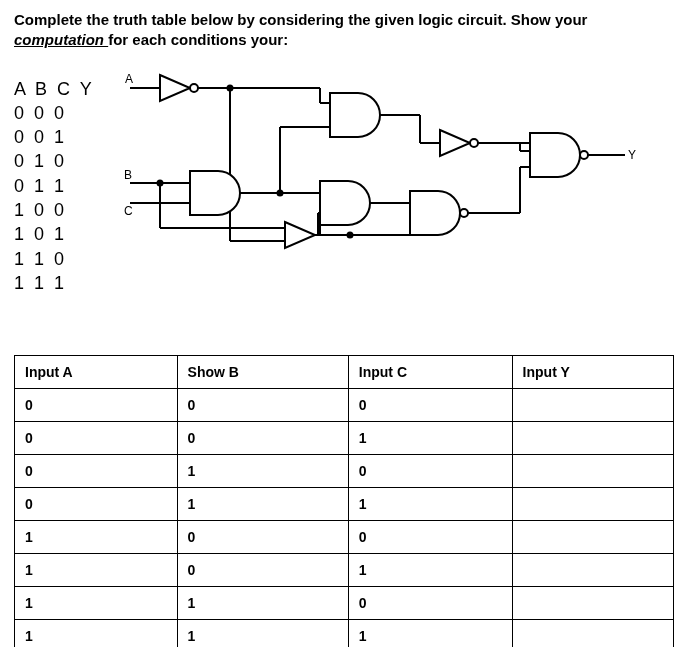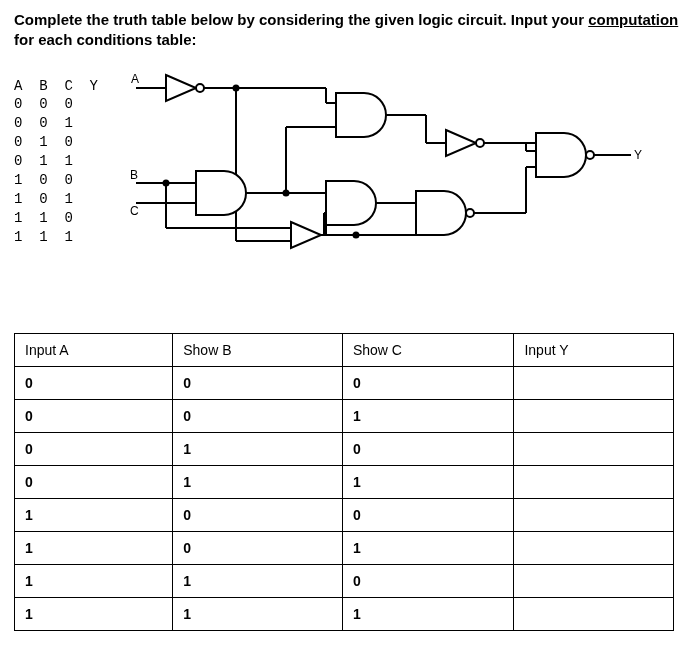--- a/index.html
+++ b/index.html
@@ -11,55 +11,55 @@
     padding: 10px 14px;
     width: 694px;
     box-sizing: border-box;
   }
   .instruction {
     font-weight: bold;
     font-size: 15px;
     line-height: 1.35;
     margin-bottom: 22px;
   }
-  .instruction u { text-decoration: underline; }
+  .instruction u { text-decoration: underline; font-style: italic; }
   .top-area {
     display: flex;
     gap: 28px;
     margin-bottom: 60px;
   }
   .mini-tt {
-    font-family: Liberation Mono, monospace;
-    font-size: 14px;
+    font-family: Liberation Sans, sans-serif;
+    font-size: 18px;
     line-height: 1.35;
     white-space: pre;
     padding-top: 4px;
   }
   svg.circuit {
     flex: 0 0 auto;
   }
   table.truth {
     border-collapse: collapse;
     width: 660px;
   }
   table.truth th, table.truth td {
     border: 1px solid #000;
     text-align: left;
     padding: 7px 10px;
     font-weight: bold;
     font-size: 14px;
     height: 18px;
   }
-  table.truth th { font-weight: normal; }
+  table.truth th { font-weight: bold; }
 </style>
 </head>
 <body>
 
 <div class="instruction">
-  <span>Complete the truth table below by considering the given logic circuit. Input your </span><u>computation </u><span>for each conditions table:</span>
+  <span>Complete the truth table below by considering the given logic circuit. Show your </span><u>computation </u><span>for each conditions your:</span>
 </div>
 
 <div class="top-area">
   <div class="mini-tt"><span>A  B  C  Y</span>
 <span>0  0  0</span>
 <span>0  0  1</span>
 <span>0  1  0</span>
 <span>0  1  1</span>
 <span>1  0  0</span>
 <span>1  0  1</span>
@@ -161,21 +161,21 @@
     <text x="4" y="142" font-size="12" font-family="Arial">C</text>
     <text x="508" y="86" font-size="12" font-family="Arial">Y</text>
   </svg>
 </div>
 
 <table class="truth">
   <thead>
     <tr>
       <th>Input A</th>
       <th>Show B</th>
-      <th>Show C</th>
+      <th>Input C</th>
       <th>Input Y</th>
     </tr>
   </thead>
   <tbody id="tt-body">
       <tr>
         <td>0</td>
         <td>0</td>
         <td>0</td>
         <td></td>
       </tr>

